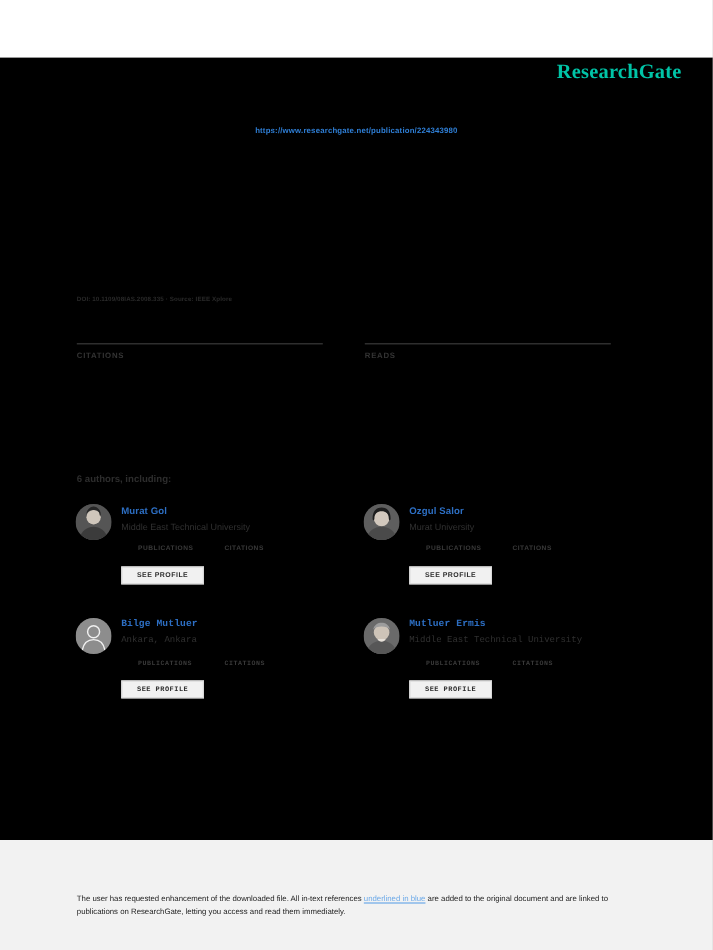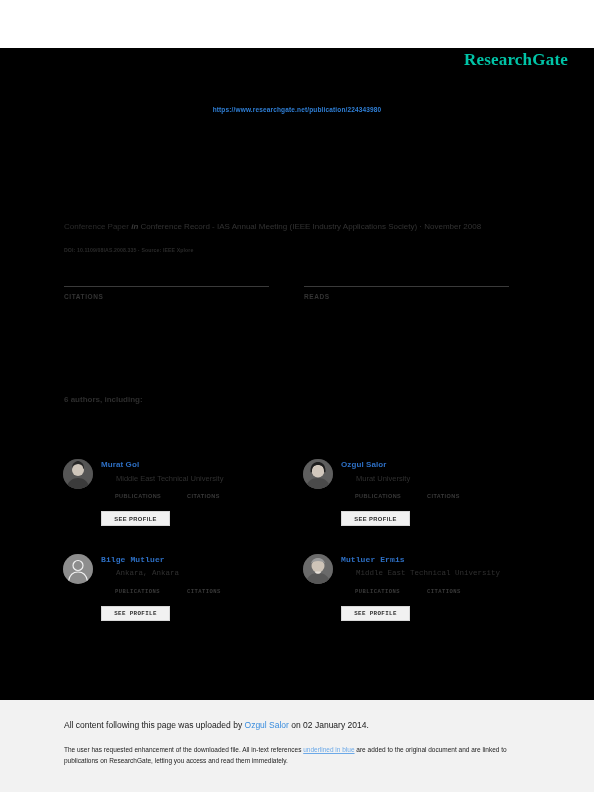--- a/index.html
+++ b/index.html
@@ -62,38 +62,38 @@
   .metric .lbl{
     margin-top:6px;font-size:6.5px;font-weight:bold;letter-spacing:.6px;color:#343434;
   }
 
   
   .authors-head{
     position:absolute;left:64px;top:347px;
     font-size:8px;color:#2d2d2d;font-weight:bold;
   }
   .authors-grid{position:absolute;left:60px;top:368px;width:480px;}
-  .author{position:absolute;width:230px;height:95px;margin-top:39px;}
+  .author{position:absolute;width:230px;height:95px;}
   .author.c0{left:0;}
   .author.c1{left:240px;}
   .author.r0{top:0;}
   .author.r1{top:95px;font-family:Liberation Mono, monospace;}
 
   .avatar{
     position:absolute;left:3px;top:4px;width:30px;height:30px;border-radius:50%;
     overflow:hidden;background:#2a2a2a;
   }
   .avatar svg{display:block;}
 
   .a-name{
     position:absolute;left:41px;top:5px;
     font-size:8px;font-weight:bold;color:#2d6fc4;letter-spacing:.1px;
   }
   .a-inst{
-    position:absolute;left:56px;top:19px;
+    position:absolute;left:41px;top:19px;
     font-size:7.5px;color:#303030;
   }
   .a-stats{position:absolute;left:55px;top:38px;width:175px;height:12px;}
   .a-stat{position:absolute;top:0;}
   .a-stat.s0{left:0;}
   .a-stat.s1{left:72px;}
   .a-stat .num{font-size:8px;font-weight:bold;color:#060606;height:0;overflow:hidden;}
   .a-stat .lbl{font-size:5.5px;font-weight:bold;letter-spacing:.45px;color:#3a3a3a;}
 
   .see-profile{
@@ -127,25 +127,20 @@
 <div class="page">
 
   <div class="top-margin"></div>
 
   <div class="dark-band">
 
     <div class="logo">ResearchGate</div>
 
     <div class="url-line">https://www.researchgate.net/publication/224343980</div>
 
-    <div class="pub-meta">
-      <span class="kind">Conference Paper</span>
-      <span class="inword">in</span>
-      <span class="venue">Conference Record - IAS Annual Meeting (IEEE Industry Applications Society) · November 2008</span>
-    </div>
     <div class="pub-doi">DOI: 10.1109/08IAS.2008.335 · Source: IEEE Xplore</div>
 
     <div class="metrics">
       <div class="metric left">
         <div class="num"></div>
         <div class="rule"></div>
         <div class="lbl">CITATIONS</div>
       </div>
       <div class="metric right">
         <div class="num"></div>
@@ -251,17 +246,16 @@
             <div class="lbl">CITATIONS</div>
           </div>
         </div>
         <div class="see-profile">SEE PROFILE</div>
       </div>
 
     </div>
   </div>
 
   <div class="footer">
-    <div class="footer-line1"><span>All content following this page was uploaded by </span><a href="#">Ozgul Salor</a><span> on 02 January 2014.</span></div>
     <div class="footer-note"><span>The user has requested enhancement of the downloaded file. All in-text references </span><span class="blue">underlined in blue</span><span> are added to the original document and are linked to publications on ResearchGate, letting you access and read them immediately.</span></div>
   </div>
 
 </div>
 
 </body></html>

